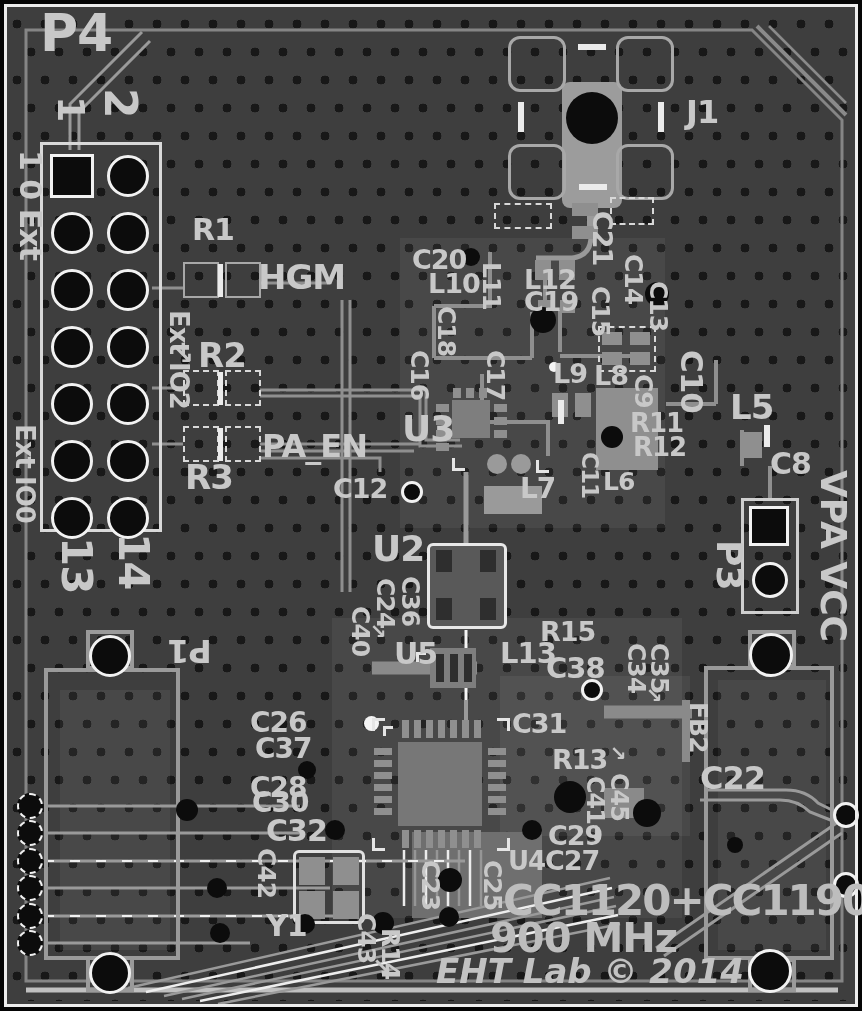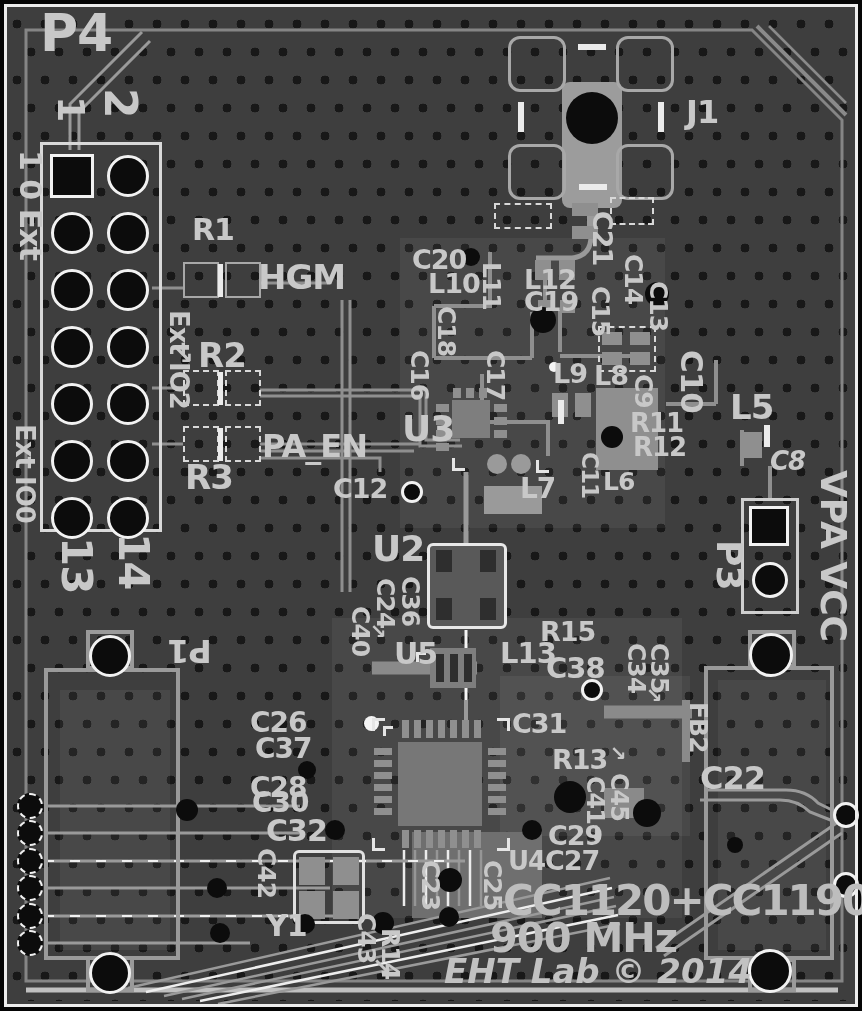--- a/index.html
+++ b/index.html
@@ -26,21 +26,21 @@
   .padd{position:absolute;background:#0c0c0c;border:2px dashed #f2f2f2;border-radius:50%;box-sizing:border-box;z-index:6;}
   .sqpad{position:absolute;background:#0c0c0c;border:3px solid #f2f2f2;box-sizing:border-box;z-index:6;}
   .hole{position:absolute;background:#0c0c0c;border-radius:50%;z-index:6;}
   .tick{position:absolute;background:#ebebeb;z-index:6;}
   .wdot{position:absolute;background:#f4f4f4;border-radius:50%;z-index:6;}
   .brk{position:absolute;width:13px;height:13px;box-sizing:border-box;z-index:6;}
   .lbl{position:absolute;font-weight:bold;color:#c8c8c8;line-height:0.92;white-space:pre;
        letter-spacing:-1px;z-index:8;}
   .r90{transform:rotate(90deg);transform-origin:0 0;}
   .r180{transform:rotate(180deg);transform-origin:center;}
-  .it{font-style:italic;margin-left:8px;}
+  .it{font-style:italic;}
 </style>
 </head>
 <body>
 
 <div id="stage">
  <div id="board">
   <div id="boardbg"></div>
   <div class="dots"></div>
 
   <div class="pour" style="left:400px;top:238px;width:265px;height:290px;"></div>
@@ -304,21 +304,21 @@
   <span class="lbl r90" style="left:670px;top:281px;font-size:25px;">C13</span>
   <span class="lbl" style="left:553px;top:362px;font-size:27px;">L9</span>
   <span class="lbl" style="left:594px;top:364px;font-size:27px;">L8</span>
   <span class="lbl r90" style="left:655px;top:374px;font-size:25px;">C9</span>
   <span class="lbl r90" style="left:706px;top:350px;font-size:31px;">C10</span>
   <span class="lbl" style="left:630px;top:412px;font-size:26px;">R11</span>
   <span class="lbl" style="left:633px;top:436px;font-size:26px;">R12</span>
   <span class="lbl r90" style="left:600px;top:452px;font-size:23px;">C11</span>
   <span class="lbl" style="left:603px;top:470px;font-size:25px;">L6</span>
   <span class="lbl" style="left:730px;top:392px;font-size:34px;">L5</span>
-  <span class="lbl" style="left:770px;top:450px;font-size:26px;font-style:italic;">C8</span>
+  <span class="lbl" style="left:770px;top:450px;font-size:30px;">C8</span>
   <span class="lbl r90" style="left:850px;top:470px;font-size:36px;letter-spacing:0;">VPA VCC</span>
   <span class="lbl r90" style="left:746px;top:540px;font-size:36px;">P3</span>
 
   <span class="lbl" style="left:402px;top:412px;font-size:36px;">U3</span>
   <span class="lbl" style="left:333px;top:477px;font-size:27px;">C12</span>
   <span class="lbl" style="left:520px;top:476px;font-size:28px;">L7</span>
   <span class="lbl" style="left:372px;top:532px;font-size:36px;">U2</span>
   <span class="lbl r90" style="left:422px;top:576px;font-size:25px;">C36</span>
   <span class="lbl r90" style="left:397px;top:578px;font-size:25px;">C24</span>
   <span class="lbl" style="left:370px;top:622px;font-size:20px;letter-spacing:0;">↘</span>

